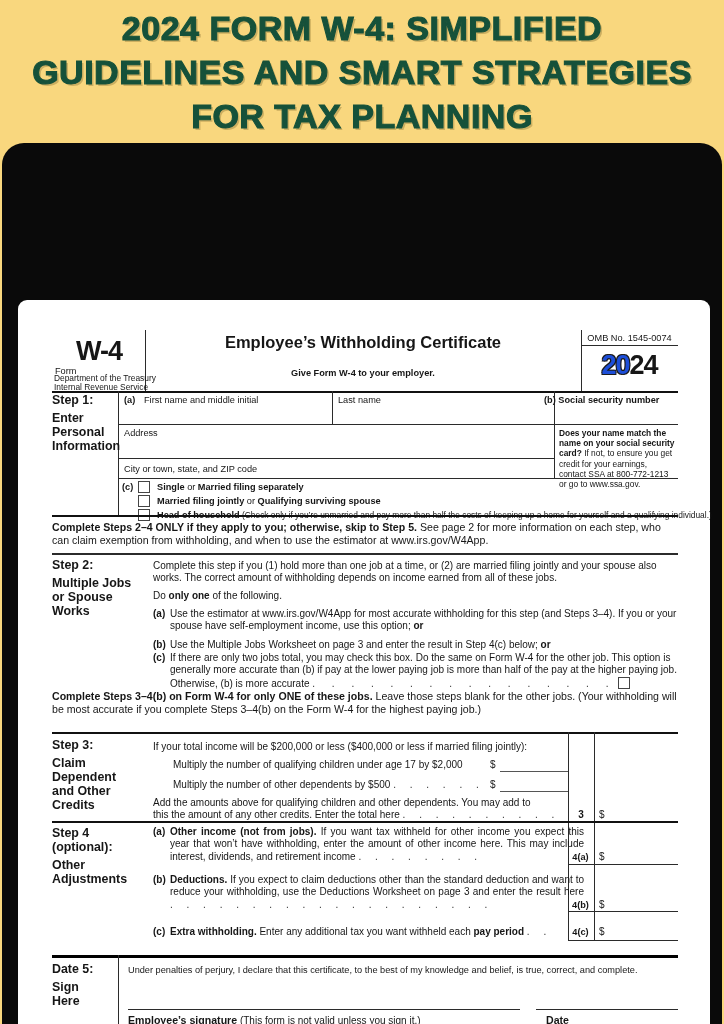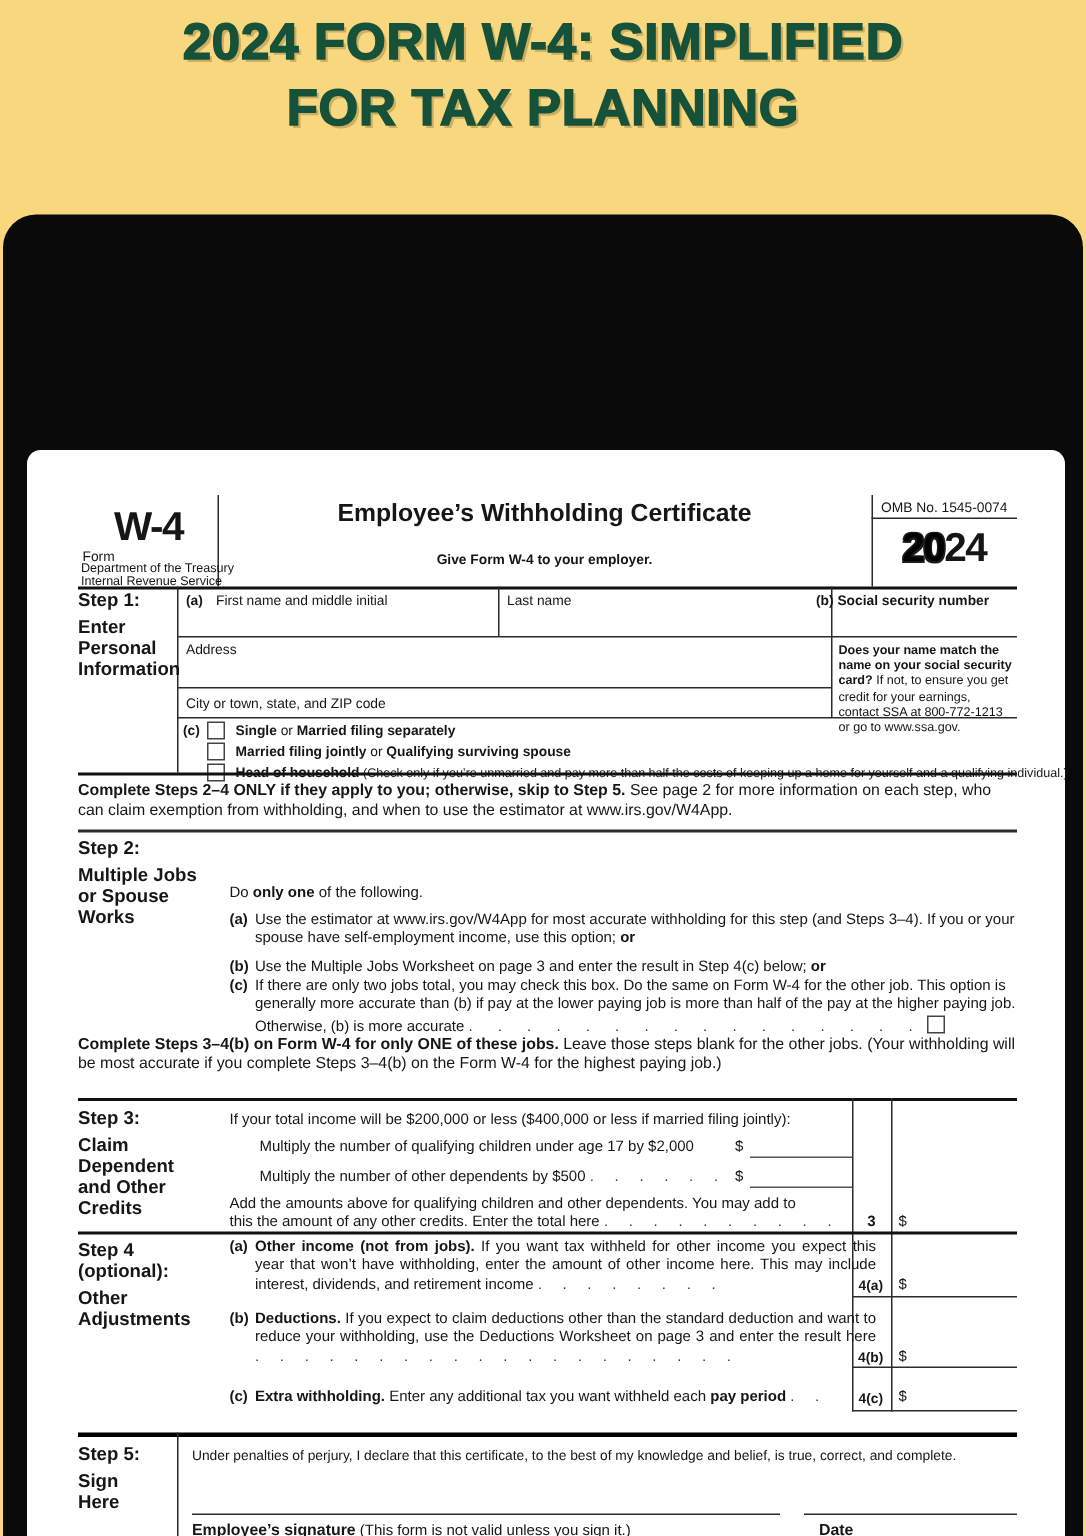--- a/index.html
+++ b/index.html
@@ -27,28 +27,29 @@
   .hl2{height:2px;background:#111}
   .hl3{height:3px;background:#000}
   .vl{position:absolute;width:1px;background:#2b2b2b}
   .cb{position:absolute;width:10px;height:10px;border:1.4px solid #444;background:#fff}
   .cbi{display:inline-block;width:10px;height:10px;border:1.4px solid #444;vertical-align:-2px;margin-left:5px}
   .blank{position:absolute;height:1px;background:#555}
   .item{position:absolute;padding-left:17px}
   .item .tag{position:absolute;left:0;top:0;font-weight:bold}
   .dots{letter-spacing:5px;word-spacing:4px;color:#333}
   .dots2{letter-spacing:4px;word-spacing:3px;color:#333}
-  .outline{color:#000000;text-shadow:-1px -1px 0 #1c1c1c,1px -1px 0 #1c1c1c,-1px 1px 0 #1c1c1c,1px 1px 0 #1c1c1c}
+  .outline{color:#1d4ed8;text-shadow:-1px -1px 0 #1c1c1c,1px -1px 0 #1c1c1c,-1px 1px 0 #1c1c1c,1px 1px 0 #1c1c1c}
   .field{position:absolute;background:transparent}
 </style>
 </head>
 <body>
 
 <div class="banner">
   <div>2024 FORM W-4: SIMPLIFIED</div>
+  <div>GUIDELINES AND SMART STRATEGIES</div>
   <div>FOR TAX PLANNING</div>
 </div>
 
 <div class="panel">
 <div class="page">
 
   <div class="vl" style="left:127px;top:30px;height:61px"></div>
   <div class="vl" style="left:563px;top:30px;height:61px"></div>
   <div class="hl2" style="left:34px;top:91px;width:626px"></div>
 
@@ -103,20 +104,21 @@
 
   <div class="ab f11" style="left:34px;top:221px;width:626px"><span class="b">Complete Steps 2–4 ONLY if they apply to you; otherwise, skip to Step 5.</span><span> See page 2 for more information on each step, who can claim exemption from withholding, and when to use the estimator at </span><span class="it">www.irs.gov/W4App</span><span>.</span></div>
 
   <div class="hl" style="left:34px;top:253px;width:626px;height:1.5px"></div>
 
   <span class="ab b f12" style="left:34px;top:259px">Step 2:</span>
   <span class="ab b f12" style="left:34px;top:277px">Multiple Jobs</span>
   <span class="ab b f12" style="left:34px;top:291px">or Spouse</span>
   <span class="ab b f12" style="left:34px;top:305px">Works</span>
 
+  <div class="ab" style="left:135px;top:260px;width:516px">Complete this step if you (1) hold more than one job at a time, or (2) are married filing jointly and your spouse also works. The correct amount of withholding depends on income earned from all of these jobs.</div>
   <div class="ab" style="left:135px;top:290px"><span>Do </span><span class="b">only one</span><span> of the following.</span></div>
 
   <div class="item" style="left:135px;top:308px;width:516px"><span class="tag">(a)</span><span>Use the estimator at </span><span class="it">www.irs.gov/W4App</span><span> for most accurate withholding for this step (and Steps 3–4). If you or your spouse have self-employment income, use this option; </span><span class="b">or</span></div>
 
   <div class="item" style="left:135px;top:339px;width:516px"><span class="tag">(b)</span><span>Use the Multiple Jobs Worksheet on page 3 and enter the result in Step 4(c) below; </span><span class="b">or</span></div>
 
   <div class="item" style="left:135px;top:352px;width:522px"><span class="tag">(c)</span><span>If there are only two jobs total, you may check this box. Do the same on Form W-4 for the other job. This option is generally more accurate than (b) if pay at the lower paying job is more than half of the pay at the higher paying job. Otherwise, (b) is more accurate</span> <span class="dots">. . . . . . . . . . . . . . . .</span><span class="cbi"></span></div>
 
   <div class="ab f11" style="left:34px;top:390px;width:626px"><span class="b">Complete Steps 3–4(b) on Form W-4 for only ONE of these jobs.</span><span> Leave those steps blank for the other jobs. (Your withholding will be most accurate if you complete Steps 3–4(b) on the Form W-4 for the highest paying job.)</span></div>
 
@@ -168,21 +170,21 @@
 
   <div class="item" style="left:135px;top:626px;width:414px"><span class="tag">(c)</span><span class="b">Extra withholding.</span><span> Enter any additional tax you want withheld each </span><span class="b">pay period</span> <span class="dots2">. .</span></div>
   <div class="ab b f9 ctr" style="left:549px;top:627px;width:27px">4(c)</div>
   <span class="ab" style="left:581px;top:626px">$</span>
   <div class="field" style="left:590px;top:620px;width:70px;height:17px"></div>
   <div class="hl" style="left:550px;top:640px;width:110px"></div>
 
   <div class="hl3" style="left:34px;top:655px;width:626px"></div>
 
   <div class="vl" style="left:100px;top:655px;height:76px"></div>
-  <span class="ab b f12" style="left:34px;top:663px">Step 5:</span>
+  <span class="ab b f12" style="left:34px;top:663px">Date 5:</span>
   <span class="ab b f12" style="left:34px;top:681px">Sign</span>
   <span class="ab b f12" style="left:34px;top:695px">Here</span>
   <div class="ab f9" style="left:110px;top:665px;width:548px">Under penalties of perjury, I declare that this certificate, to the best of my knowledge and belief, is true, correct, and complete.</div>
 
   <div class="hl" style="left:110px;top:709px;width:392px"></div>
   <div class="ab" style="left:110px;top:714px"><span class="b" style="font-size:10.6px">Employee’s signature</span><span> (This form is not valid unless you sign it.)</span></div>
   <div class="hl" style="left:518px;top:709px;width:142px"></div>
   <span class="ab b" style="left:528px;top:714px;font-size:10.6px">Date</span>
 
 </div>

